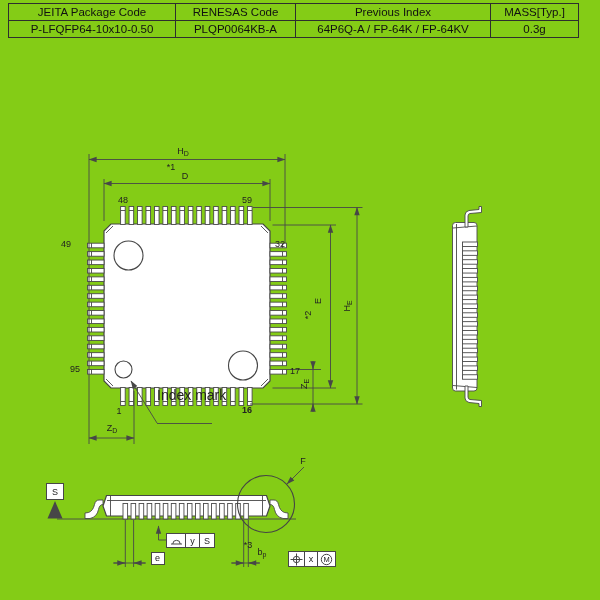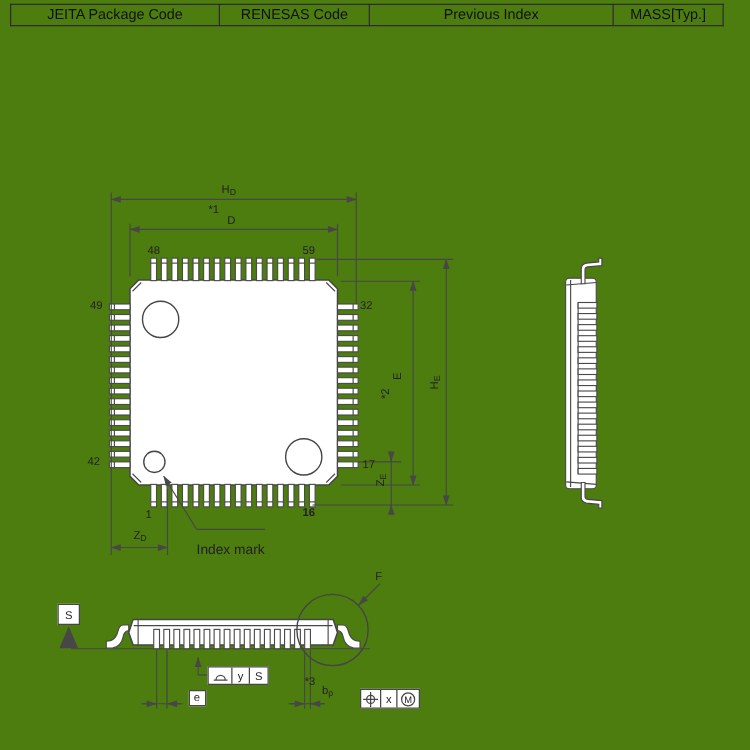--- a/index.html
+++ b/index.html
@@ -1,16 +1,16 @@
 <!DOCTYPE html>
 <html><head>
 <meta charset="utf-8">
 <style>
   html,body{margin:0;padding:0;background:#fff;}
-  .canvas{position:relative;width:600px;height:600px;background:#4d7c0f;overflow:hidden;
+  .canvas{position:relative;width:600px;height:600px;background:#84cc16;overflow:hidden;
           font-family:"Liberation Sans", sans-serif;color:#222;}
   
   table.pkg{position:absolute;left:8px;top:3px;width:570px;border-collapse:collapse;
             table-layout:fixed;font-size:11.5px;color:#111;}
   table.pkg th,table.pkg td{border:1.4px solid #2e2e2e;height:16px;padding:0 2px;
             text-align:center;font-weight:normal;white-space:nowrap;overflow:hidden;}
   
   svg.art{position:absolute;left:0;top:0;}
   .dim{stroke:#474747;stroke-width:.9;fill:none;}
   .body{fill:#fff;stroke:#454545;stroke-width:1.2;}
@@ -39,20 +39,26 @@
         <col style="width:120px">
         <col style="width:195px">
         <col style="width:88px">
       </colgroup>
     <tbody>
         <tr>
       <th>JEITA Package Code</th>
       <th>RENESAS Code</th>
       <th>Previous Index</th>
       <th>MASS[Typ.]</th>
+    </tr>
+    <tr>
+      <td>P-LFQFP64-10x10-0.50</td>
+      <td>PLQP0064KB-A</td>
+      <td>64P6Q-A / FP-64K / FP-64KV</td>
+      <td>0.3g</td>
     </tr>
   </tbody>
     </table>
 
   <svg class="art" width="600" height="600" viewBox="0 0 600 600">
     <defs>
       <marker id="aE" viewBox="0 0 9 8" refX="8.5" refY="4" markerWidth="10" markerHeight="8" orient="auto">
         <path d="M0,1 L9,4 L0,7 Z" fill="#474747"></path>
       </marker>
       <marker id="aS" viewBox="0 0 9 8" refX="0.5" refY="4" markerWidth="10" markerHeight="8" orient="auto">
@@ -318,28 +324,28 @@
   <div class="lbl" style="left:179px;top:172px;width:12px;">D</div>
 
   <div class="lbl rot" style="left:313px;top:295px;width:14px;height:12px;">E</div>
   <div class="lbl rot" style="left:303px;top:309px;width:14px;height:12px;">*2</div>
   <div class="lbl rot" style="left:339px;top:300px;width:20px;height:12px;"><span>H</span><sub>E</sub></div>
   <div class="lbl rot" style="left:296px;top:378px;width:20px;height:12px;"><span>Z</span><sub>E</sub></div>
   <div class="lbl" style="left:101px;top:424px;width:22px;"><span>Z</span><sub>D</sub></div>
 
   <div class="lbl" style="left:116px;top:196px;width:14px;">48</div>
   <div class="lbl" style="left:240px;top:196px;width:14px;">59</div>
-  <div class="lbl" style="left:69px;top:240px;width:16px;">49</div>
-  <div class="lbl" style="left:67px;top:365px;width:16px;">42</div>
-  <div class="lbl" style="left:285px;top:240px;width:16px;">32</div>
+  <div class="lbl" style="left:58px;top:240px;width:16px;">49</div>
+  <div class="lbl" style="left:67px;top:365px;width:16px;">95</div>
+  <div class="lbl" style="left:272px;top:240px;width:16px;">32</div>
   <div class="lbl" style="left:287px;top:367px;width:16px;">17</div>
   <div class="lbl" style="left:112px;top:407px;width:14px;">1</div>
   <div class="lbl" style="left:240px;top:406px;width:14px;font-weight:bold;">16</div>
 
-  <div class="lbl" style="left:157px;top:435px;width:55px;font-size:11px;">Index mark</div>
+  <div class="lbl" style="left:157px;top:388px;width:55px;font-size:14px;">Index mark</div>
   <div class="lbl" style="left:296px;top:457px;width:14px;">F</div>
   <div class="lbl" style="left:241px;top:541px;width:14px;">*3</div>
   <div class="lbl" style="left:254px;top:548px;width:16px;"><span>b</span><sub>p</sub></div>
 
   <div class="boxed" style="left:46px;top:483px;width:16px;height:15px;">S</div>
 
   <div class="boxed" style="left:150.5px;top:551.5px;width:12px;height:11px;">e</div>
 
   <div class="fcf" style="left:166px;top:533px;height:13px;">
     <div class="cell" style="width:18px;">

